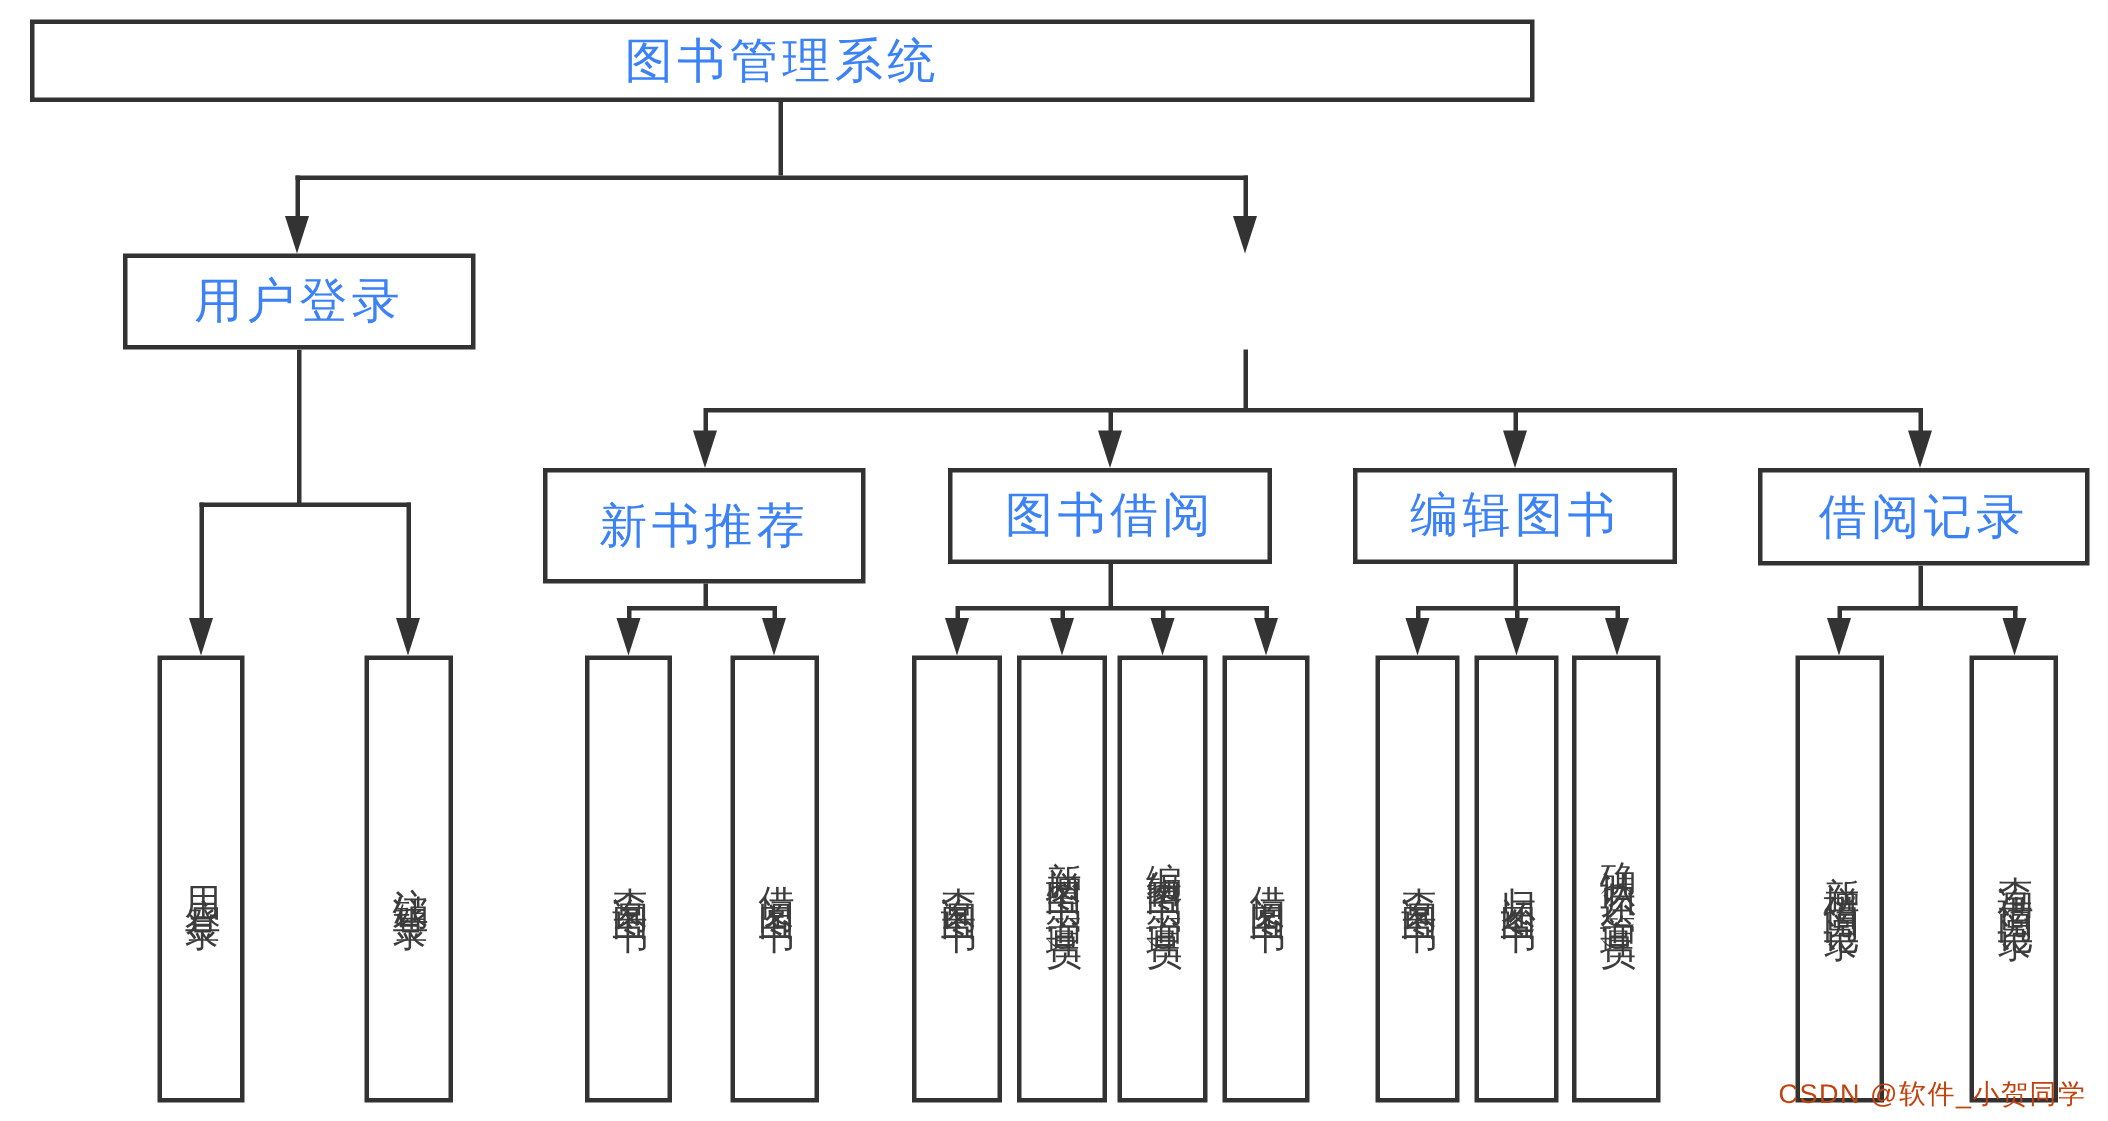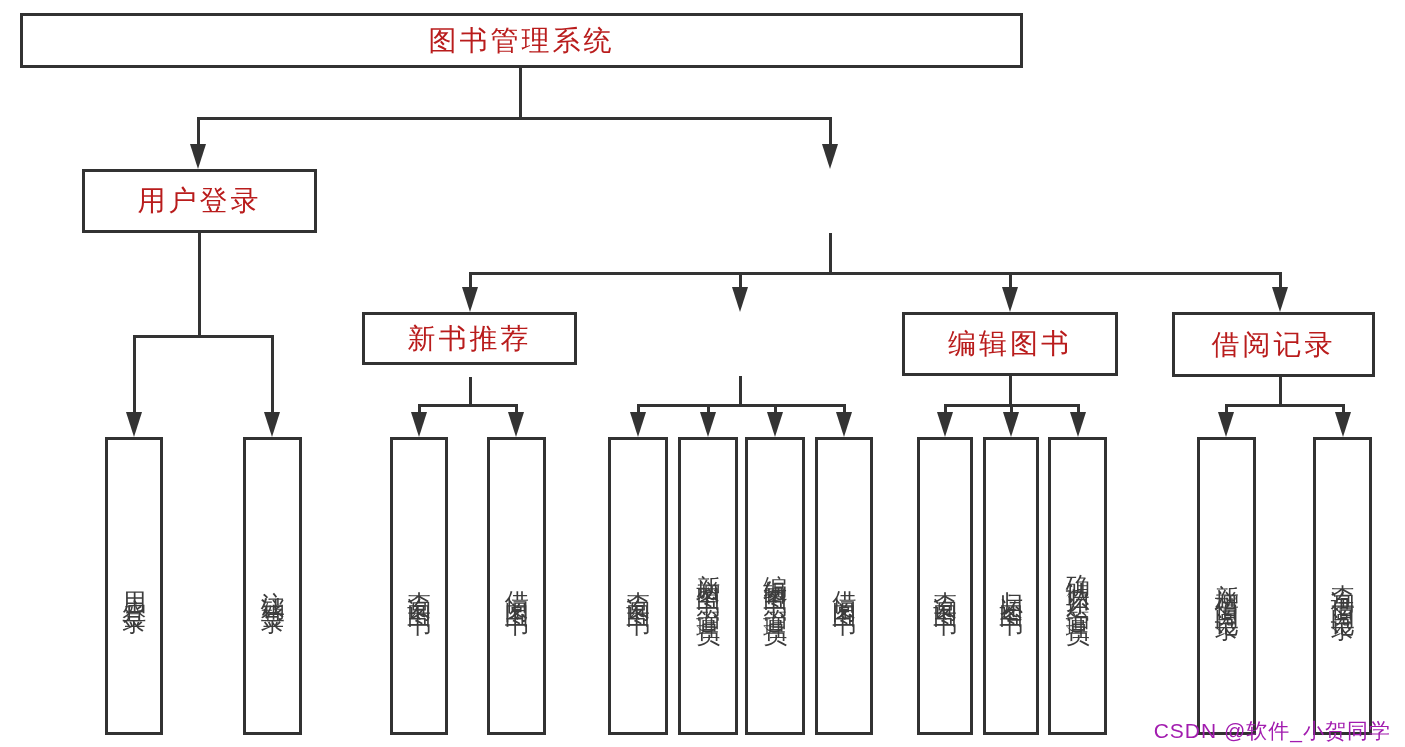--- a/index.html
+++ b/index.html
@@ -4,42 +4,42 @@
 <style>
   html,body { margin:0; padding:0; background:#ffffff; }
   .canvas {
     position:relative; width:1405px; height:747px; background:#ffffff;
     font-family:"Liberation Sans","DejaVu Sans",sans-serif; overflow:hidden;
   }
   
   .node {
     position:absolute; box-sizing:border-box; border:3px solid #323232;
     background:#ffffff; display:flex; align-items:center; justify-content:center;
-    color:#b91c1c; font-size:28px; letter-spacing:3px; white-space:nowrap; z-index:2;
+    color:#3b82f6; font-size:32px; letter-spacing:3px; white-space:nowrap; z-index:2;
   }
   .vnode {
     position:absolute; box-sizing:border-box; border:3px solid #323232;
     background:#ffffff; display:flex; align-items:center; justify-content:center;
     color:#3c3c3c; z-index:2;
   }
   .vnode > span {
     writing-mode:vertical-rl; text-orientation:mixed;
     font-size:24px; letter-spacing:7px; line-height:1.1; white-space:nowrap;
   }
   
   .hline { position:absolute; height:3px; background:#333333; z-index:1; }
   .vline { position:absolute; width:3px;  background:#333333; z-index:1; }
   .arrow {
     position:absolute; width:0; height:0; z-index:1;
     border-left:8px solid transparent; border-right:8px solid transparent;
     border-top:25px solid #333333;
   }
   .watermark {
     position:absolute; top:717px; right:14px; z-index:5;
-    color:#a21caf; font-size:21px; letter-spacing:1px; white-space:nowrap;
+    color:#c2410c; font-size:18px; letter-spacing:1px; white-space:nowrap;
   }
 </style>
 </head>
 <body>
 
 <div class="canvas">
 
   <div class="node" style="left:20px;top:13px;width:1003px;height:55px">
     <span>图书管理系统</span>
   </div>
@@ -66,27 +66,30 @@
   <div class="hline" style="left:470px;top:272px;width:812px"></div>
   <div class="vline" style="left:469px;top:272px;height:17px"></div>
   <div class="arrow" style="left:462px;top:287px"></div>
   <div class="vline" style="left:739px;top:272px;height:17px"></div>
   <div class="arrow" style="left:732px;top:287px"></div>
   <div class="vline" style="left:1009px;top:272px;height:17px"></div>
   <div class="arrow" style="left:1002px;top:287px"></div>
   <div class="vline" style="left:1279px;top:272px;height:17px"></div>
   <div class="arrow" style="left:1272px;top:287px"></div>
 
-  <div class="node" style="left:362px;top:312px;width:215px;height:53px">
+  <div class="node" style="left:362px;top:312px;width:215px;height:77px">
     <span>新书推荐</span>
+  </div>
+  <div class="node" style="left:632px;top:312px;width:216px;height:64px">
+    <span>图书借阅</span>
   </div>
   <div class="node" style="left:902px;top:312px;width:216px;height:64px">
     <span>编辑图书</span>
   </div>
-  <div class="node" style="left:1172px;top:312px;width:203px;height:65px">
+  <div class="node" style="left:1172px;top:312px;width:221px;height:65px">
     <span>借阅记录</span>
   </div>
 
   <div class="vline" style="left:469px;top:377px;height:29px"></div>
   <div class="hline" style="left:419px;top:404px;width:99px"></div>
   <div class="vline" style="left:418px;top:404px;height:10px"></div>
   <div class="arrow" style="left:411px;top:412px"></div>
   <div class="vline" style="left:515px;top:404px;height:10px"></div>
   <div class="arrow" style="left:508px;top:412px"></div>
 

